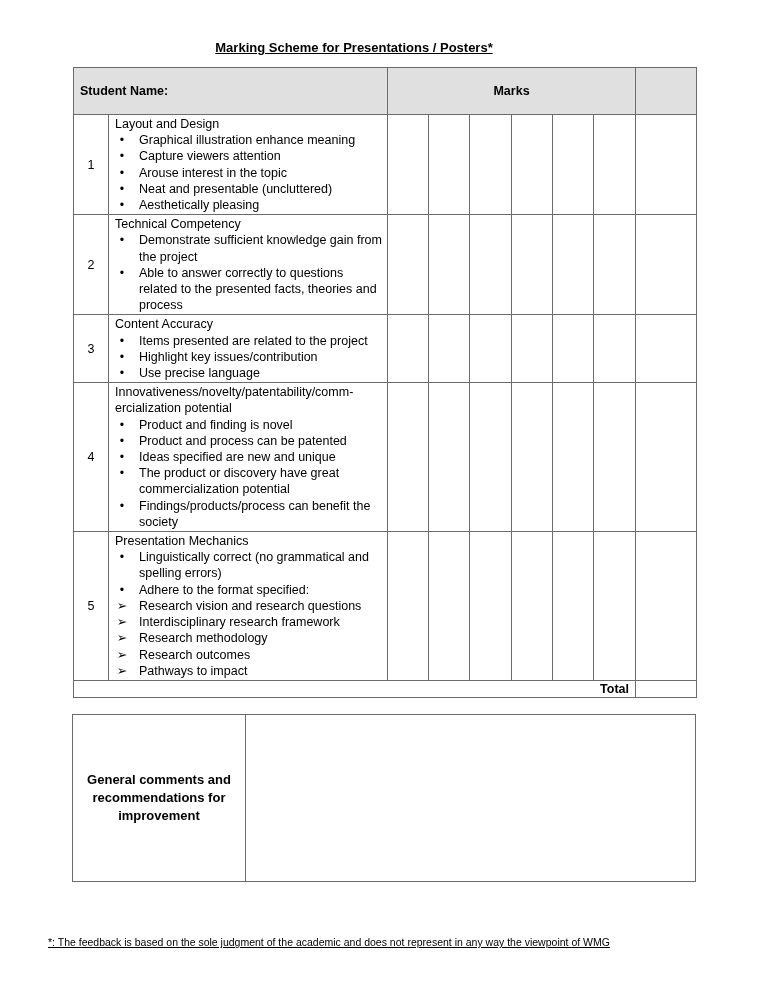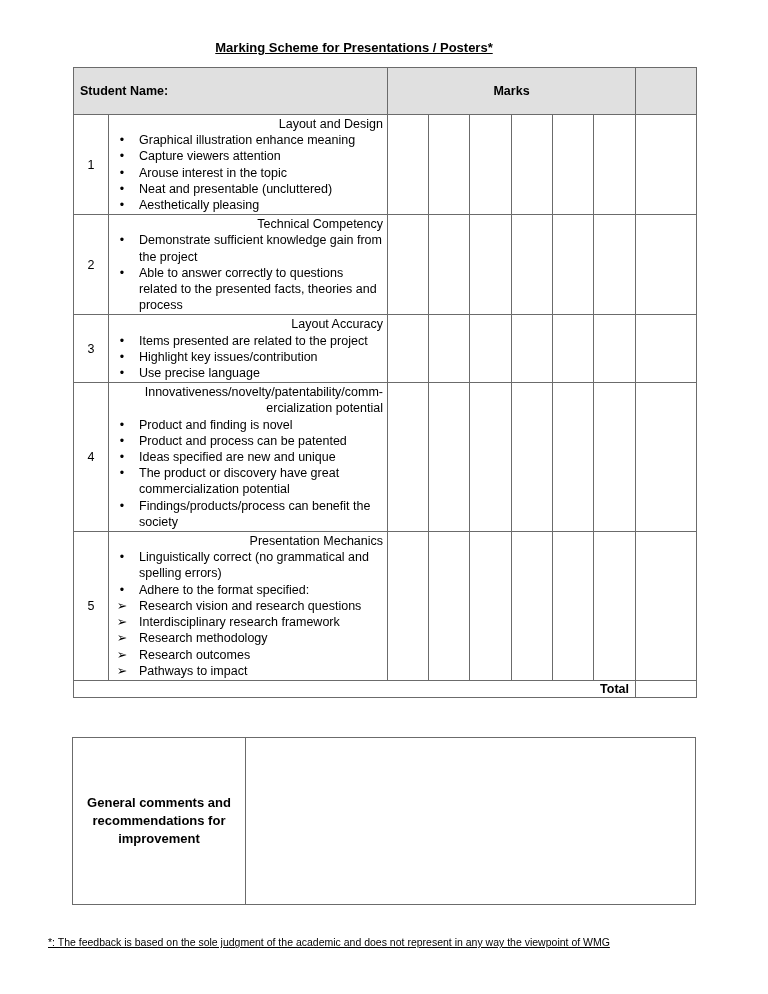--- a/index.html
+++ b/index.html
@@ -6,27 +6,27 @@
   body { width:768px; height:994px; position:relative; font-family:"Liberation Sans", sans-serif; color:#000; overflow:hidden; }
   .title { position:absolute; left:0; width:708px; top:40px; text-align:center; font-weight:bold; font-size:13px; }
   .title span { text-decoration:underline; }
   table.scheme { position:absolute; left:73px; top:67px; border-collapse:collapse; width:623px; font-size:12.5px; table-layout:fixed; }
   table.scheme td { border:1px solid #6b6b6b; padding:0; vertical-align:middle; }
   .hdr { background:#e0e0e0; font-weight:bold; }
   .hdr1 td { height:46px; }
   .hdr2 td { height:32px; text-align:center; }
   .num { text-align:center; }
   .crit { padding:1px 4px 1px 6px !important; line-height:16.2px; vertical-align:top !important; }
-  .crit .head { display:block;text-align:right; }
+  .crit .head { display:block; }
   .crit ul { margin:0; padding:0; list-style:none; }
   .crit li { position:relative; padding-left:24px; }
   .crit li .b { position:absolute; left:0; width:14px; text-align:center; }
   .totalrow td { height:16px; }
   .totalrow .lbl { text-align:right; font-weight:bold; padding-right:6px !important; }
-  table.comments { position:absolute; left:72px; top:737px; width:624px; height:168px; border-collapse:collapse; table-layout:fixed; }
+  table.comments { position:absolute; left:72px; top:714px; width:624px; height:168px; border-collapse:collapse; table-layout:fixed; }
   table.comments td { border:1px solid #6b6b6b; }
   .clabel { width:164px; text-align:center; font-weight:bold; font-size:13px; line-height:18px; padding:0 4px; }
   .footnote { position:absolute; left:48px; top:936px; font-size:10.5px; text-decoration:underline; white-space:nowrap; }
 </style>
 </head>
 <body>
 
 <div class="title"><span>Marking Scheme for Presentations / Posters*</span></div>
 
 <table class="scheme">
@@ -82,21 +82,21 @@
         <td></td>
         <td></td>
         <td></td>
         <td></td>
         <td></td>
         <td></td>
       </tr>
       <tr>
         <td class="num">3</td>
         <td class="crit">
-          <span class="head">Layout Accuracy</span>
+          <span class="head">Content Accuracy</span>
           <ul>
             <li><span class="b">•</span><span>Items presented are related to the project</span></li>
             <li><span class="b">•</span><span>Highlight key issues/contribution</span></li>
             <li><span class="b">•</span><span>Use precise language</span></li>
           </ul>
         </td>
         <td></td>
         <td></td>
         <td></td>
         <td></td>

